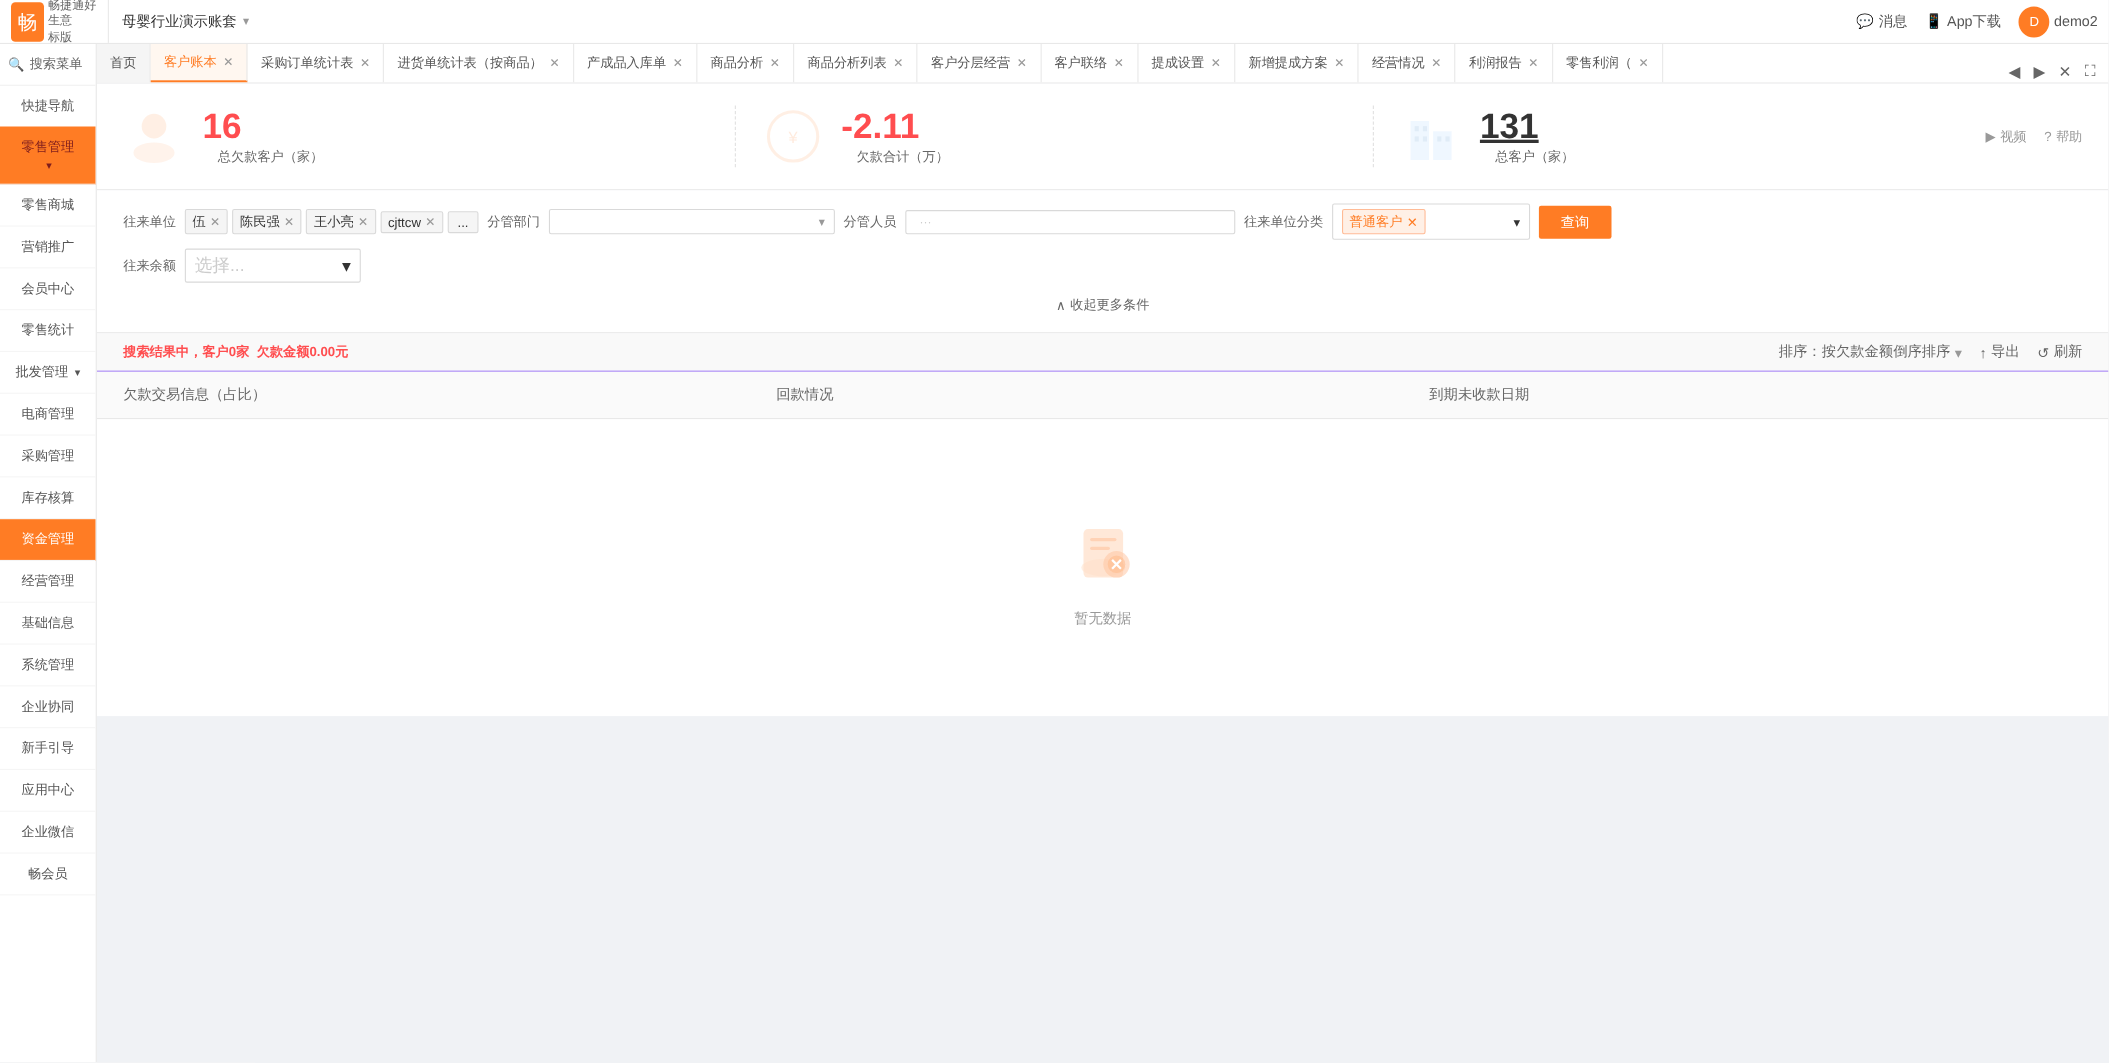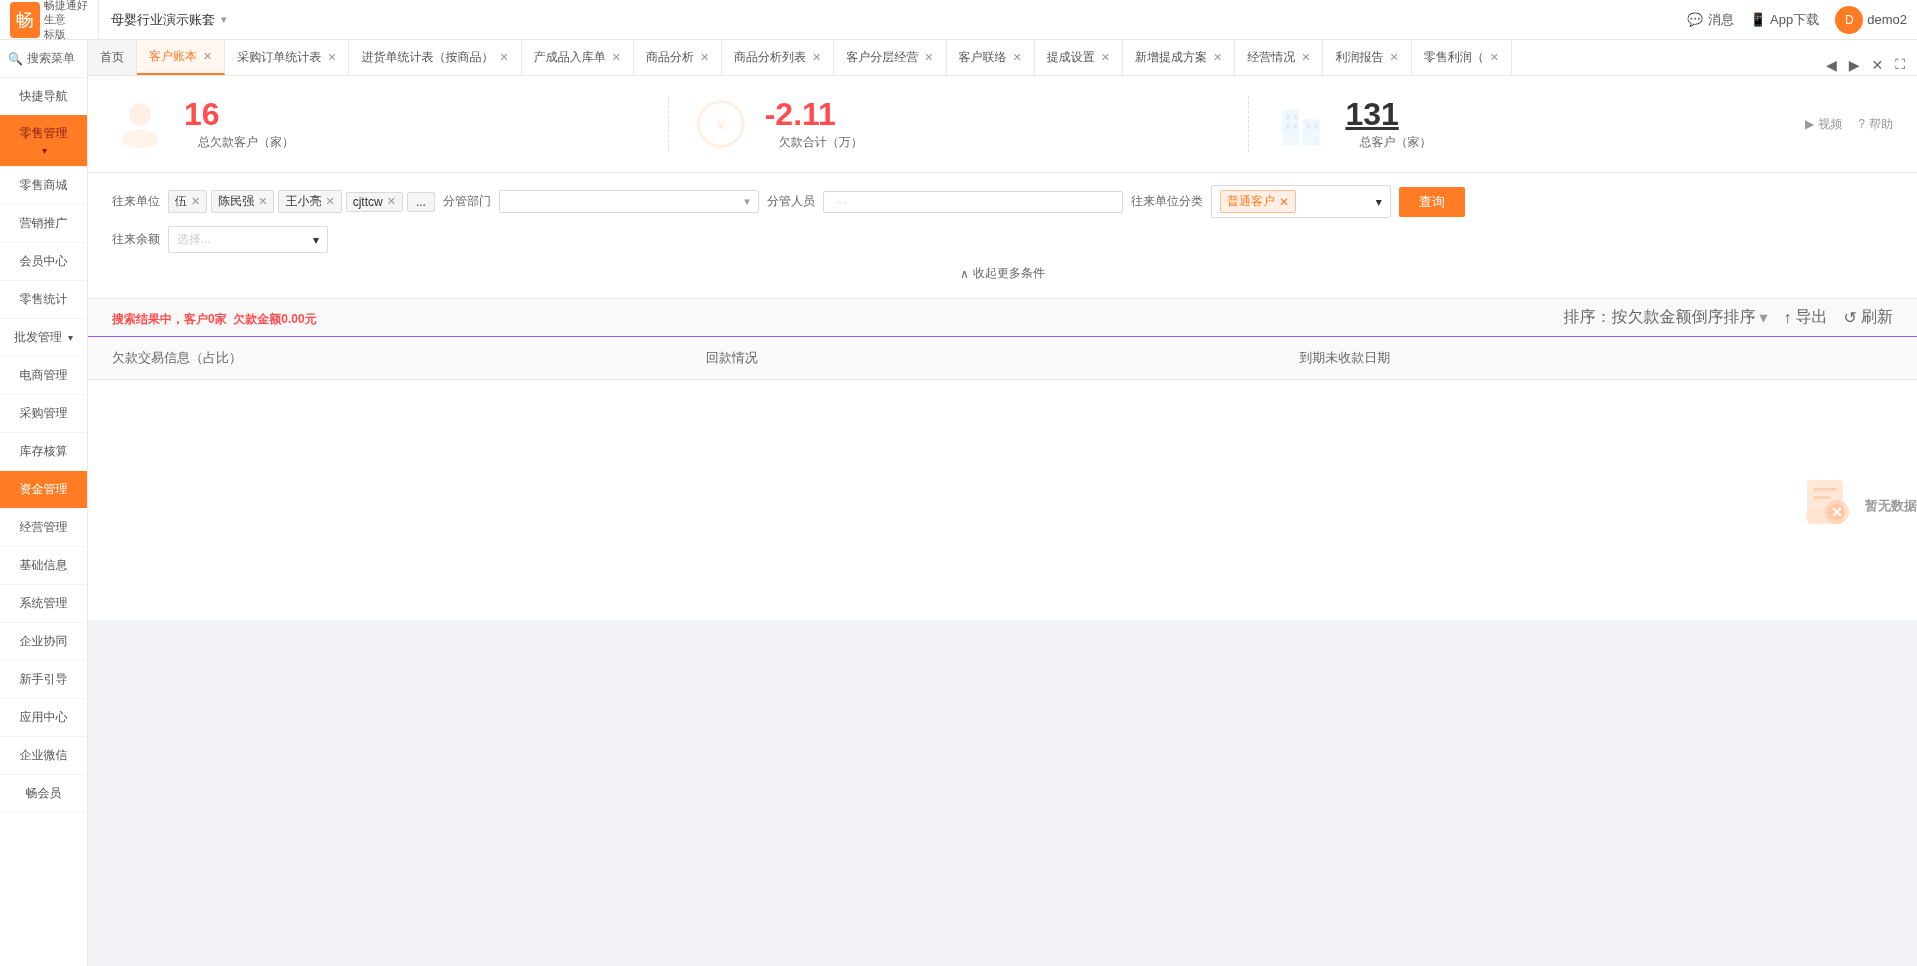--- a/index.html
+++ b/index.html
@@ -68,39 +68,39 @@
     .filter-select-person { min-width: 300px; }
     .filter-unit-type { display: flex; align-items: center; border: 1px solid #d9d9d9; border-radius: 2px; padding: 4px 8px; font-size: 12px; min-width: 180px; background: #fff; cursor: pointer; }
     .selected-tag { display: flex; align-items: center; gap: 4px; background: #fff0e6; border: 1px solid #ffbb96; border-radius: 2px; padding: 2px 6px; font-size: 12px; color: #ff7c24; }
     .collapse-btn { display: flex; align-items: center; gap: 4px; font-size: 12px; color: #666; cursor: pointer; padding: 4px 0; }
     .query-btn { background: #ff7c24; color: #fff; border: none; border-radius: 2px; padding: 6px 20px; font-size: 13px; cursor: pointer; }
 
     
     .results-bar { background: #f9f9f9; padding: 8px 24px; border-bottom: 1px solid #8b5cf6; display: flex; align-items: flex-end; justify-content: space-between; }
     .results-info { font-size: 12px; color: #666; }
     .results-info span { color: #ff4d4f; font-weight: bold; }
-    .results-actions { display: flex; align-items: center; gap: 16px; font-size: 16px; margin-left: 10px; }
+    .results-actions { display: flex; align-items: center; gap: 16px; font-size: 13px; margin-left: 10px; }
     .results-sort { display: flex; align-items: center; gap: 4px; cursor: pointer; color: #666; }
     .results-sort .arrow { color: #999; }
     .results-action-btn { display: flex; align-items: center; gap: 4px; cursor: pointer; color: #666; }
 
     
     .table-container { background: #fff; margin: 0; }
     .table-header { display: flex; align-items: center; padding: 12px 24px; border-bottom: 1px solid #e8e8e8; background: #fafafa; }
     .table-header-cell { font-size: 13px; color: #666; font-weight: normal; }
     .col-customer { flex: 2; }
     .col-overdue { flex: 2; }
     .col-repayment { flex: 2; }
     .col-date { flex: 2; }
 
     
-    .empty-state { display: flex; flex-direction: row; align-items: center; justify-content: flex-end; padding: 80px 0; font-weight: bold; }
+    .empty-state { display: flex; flex-direction: column; align-items: center; justify-content: flex-end; padding: 80px 0; }
     .empty-icon { width: 80px; height: 80px; opacity: 0.6; }
     .empty-text { margin-top: 12px; font-size: 13px; color: #999; }
-    .filter-remainder-select { display: flex; align-items: center; border: 1px solid #d9d9d9; border-radius: 2px; padding: 4px 8px; font-size: 12px; min-width: 160px; background: #fff; cursor: pointer; }
+    .filter-remainder-select { display: flex; align-items: center; border: 1px solid #d9d9d9; border-radius: 2px; padding: 4px 8px; font-size: 16px; min-width: 160px; background: #fff; cursor: pointer; }
   </style>
 </head>
 <body>
 
 <div class="app-container">
 
   <div class="top-bar">
     <div class="logo-area">
       <div class="logo-icon">畅</div>
       <div class="logo-text">畅捷通好生意<br>标版</div>

